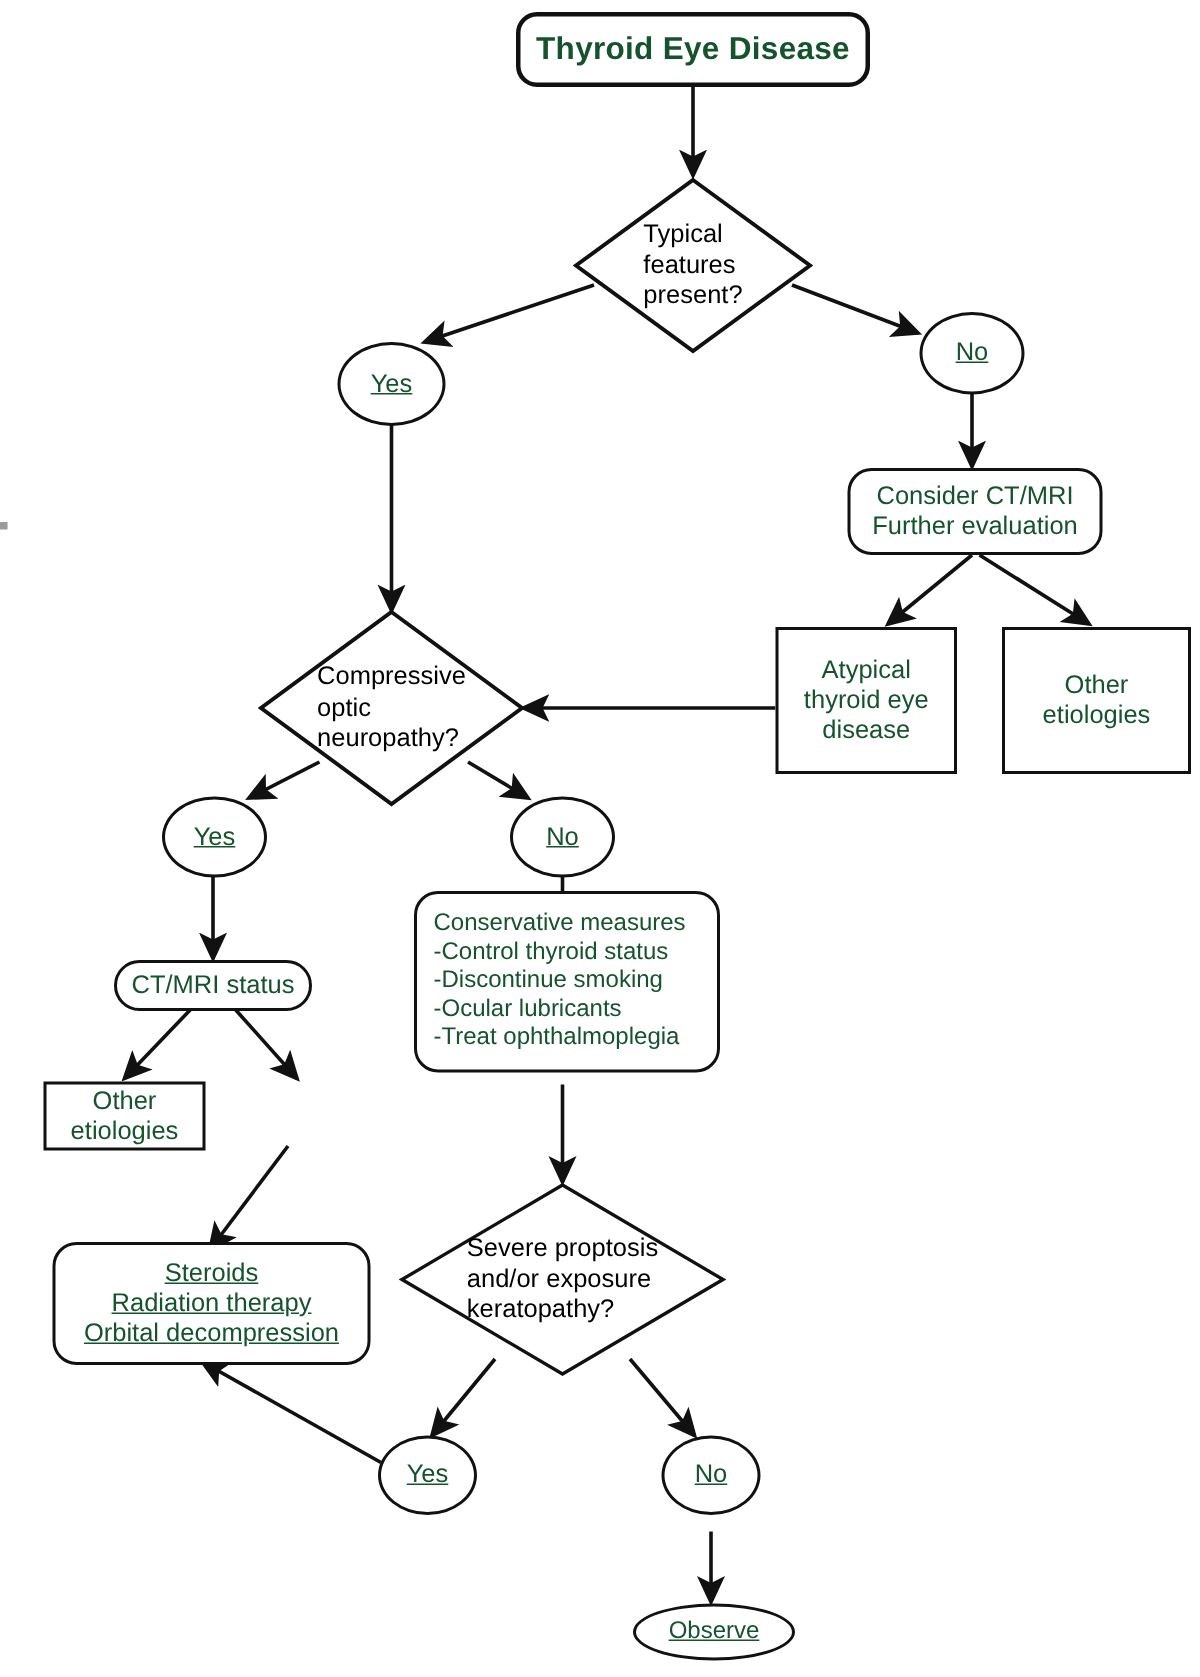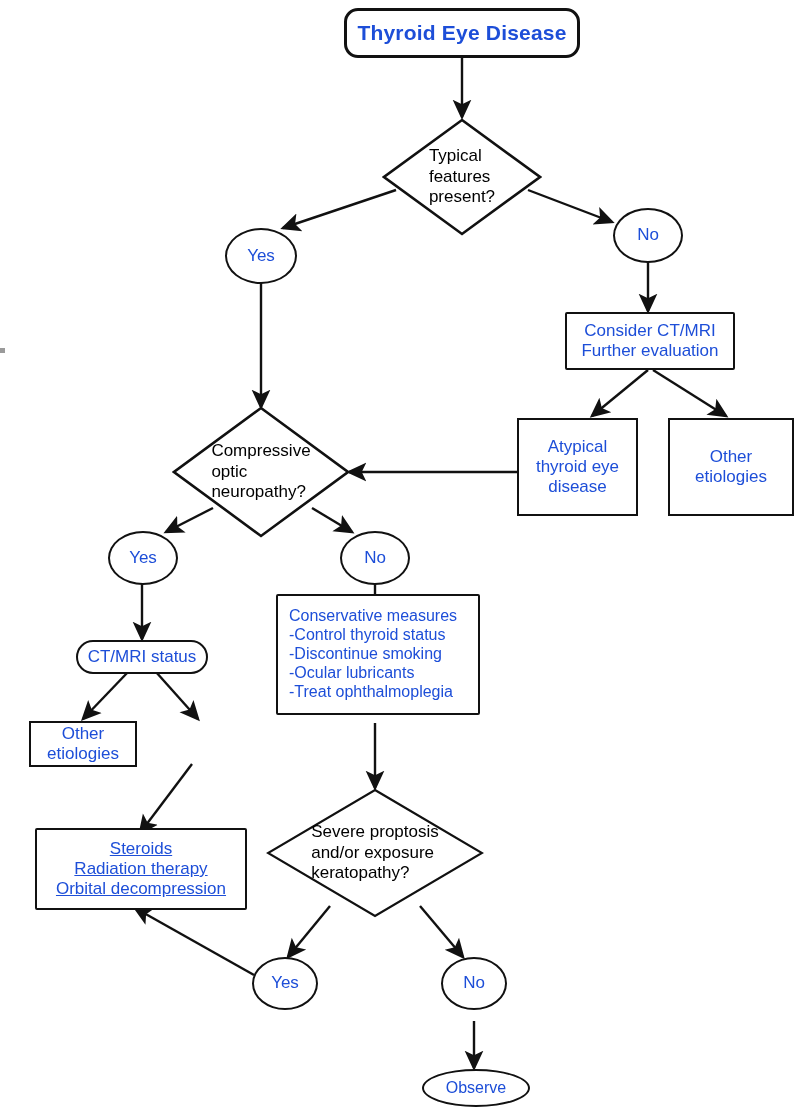--- a/index.html
+++ b/index.html
@@ -28,54 +28,55 @@
     pointer-events: none;
   }
   .node {
     position: absolute;
     box-sizing: border-box;
     display: flex;
     align-items: center;
     justify-content: center;
     text-align: center;
     line-height: 1.18;
-    color: #1d4ed8;
+    color: #14532d;
     background: #fff;
     z-index: 2;
   }
   .node .label {
     display: block;
     white-space: pre-line;
     padding: 0 2px;
   }
   
   .terminator {
     border: 3px solid #111;
     border-radius: 14px;
     font-weight: bold;
     font-size: 21px;
     letter-spacing: 0.2px;
   }
   .process-round {
     border: 2px solid #111;
-    border-radius: 2px;
+    border-radius: 16px;
     font-size: 17px;
   }
   .process-round.tight {
     border-radius: 18px;
   }
   .rect {
     border: 2px solid #111;
     border-radius: 0;
     font-size: 17px;
   }
   .ellipse {
     border: 2px solid #111;
     border-radius: 50%;
     font-size: 17px;
+    text-decoration: underline;
   }
   .ellipse.flat {
     font-size: 16px;
   }
   .diamond-wrap {
     position: absolute;
     z-index: 2;
   }
   .diamond-wrap .dshape {
     position: absolute;

